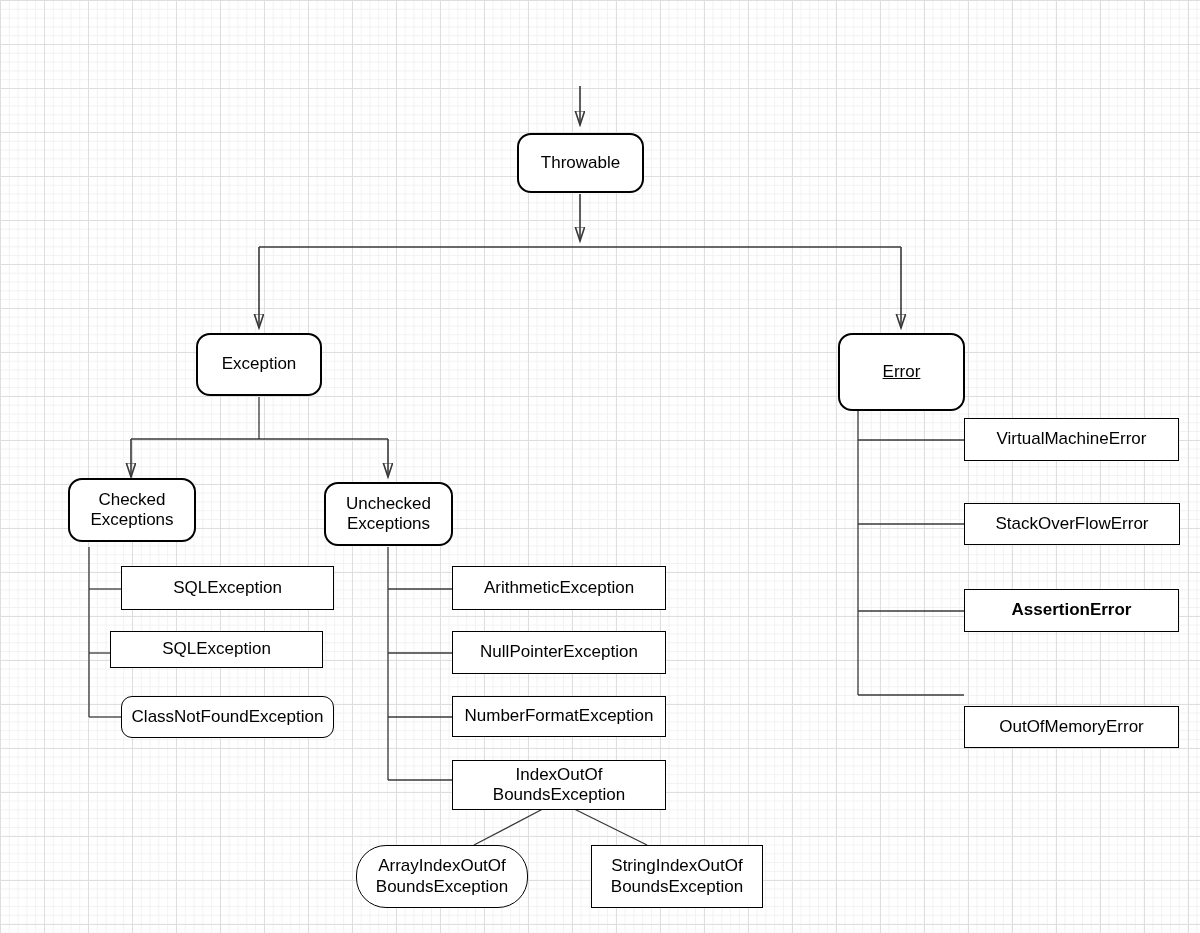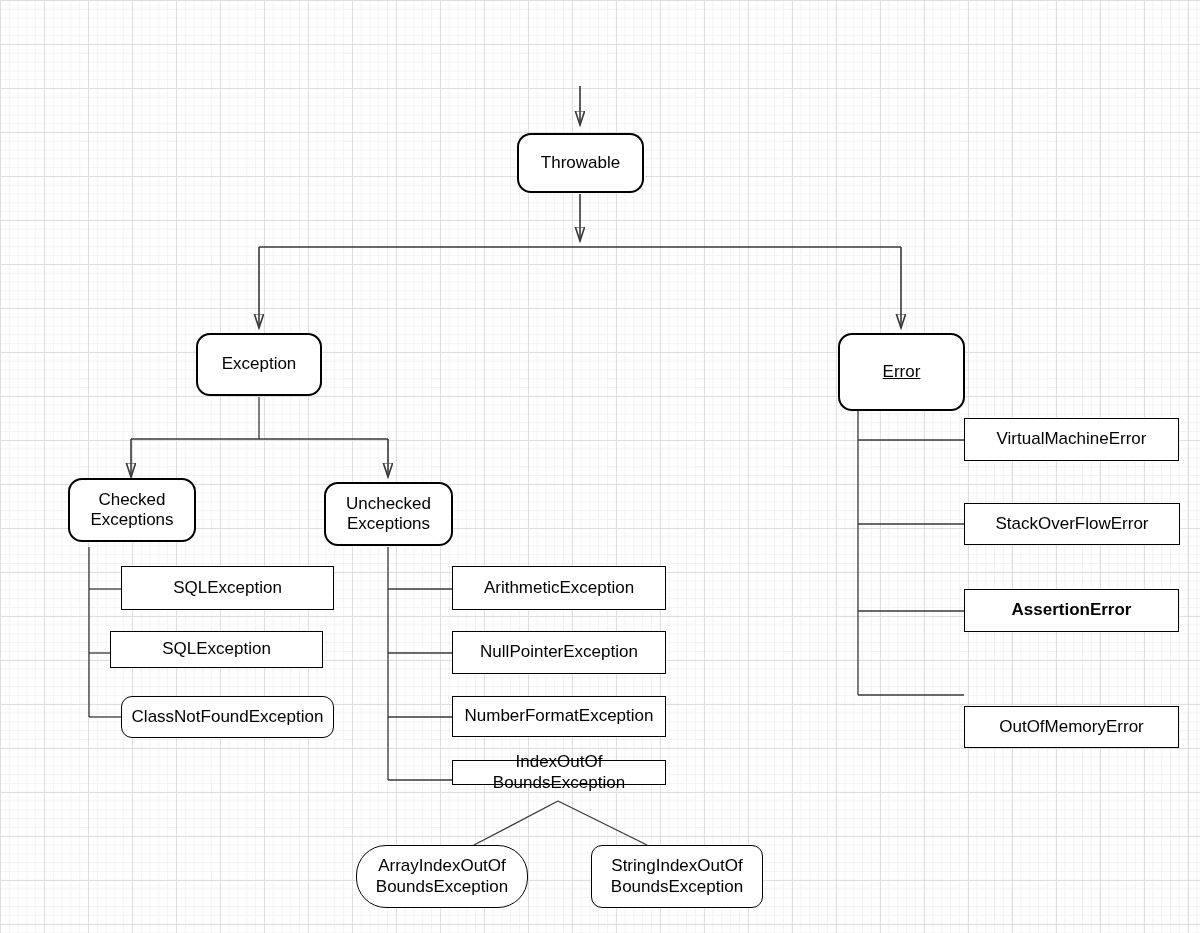--- a/index.html
+++ b/index.html
@@ -110,31 +110,31 @@
   </div>
 
   <div class="node" style="left:452px;top:631px;width:214px;height:43px;">
     <span class="lbl">NullPointerException</span>
   </div>
 
   <div class="node" style="left:452px;top:696px;width:214px;height:41px;">
     <span class="lbl">NumberFormatException</span>
   </div>
 
-  <div class="node" style="left:452px;top:760px;width:214px;height:25px;">
+  <div class="node" style="left:452px;top:760px;width:214px;height:50px;">
     <span class="lbl">IndexOutOf
 BoundsException</span>
   </div>
 
   <div class="node" style="left:356px;top:845px;width:172px;height:63px;border-radius:30px;">
     <span class="lbl">ArrayIndexOutOf
 BoundsException</span>
   </div>
 
-  <div class="node" style="left:591px;top:845px;width:172px;height:63px;border-radius:11px;">
+  <div class="node" style="left:591px;top:845px;width:172px;height:63px;">
     <span class="lbl">StringIndexOutOf
 BoundsException</span>
   </div>
 
   <div class="node" style="left:964px;top:418px;width:215px;height:43px;">
     <span class="lbl">VirtualMachineError</span>
   </div>
 
   <div class="node" style="left:964px;top:503px;width:216px;height:42px;">
     <span class="lbl">StackOverFlowError</span>

